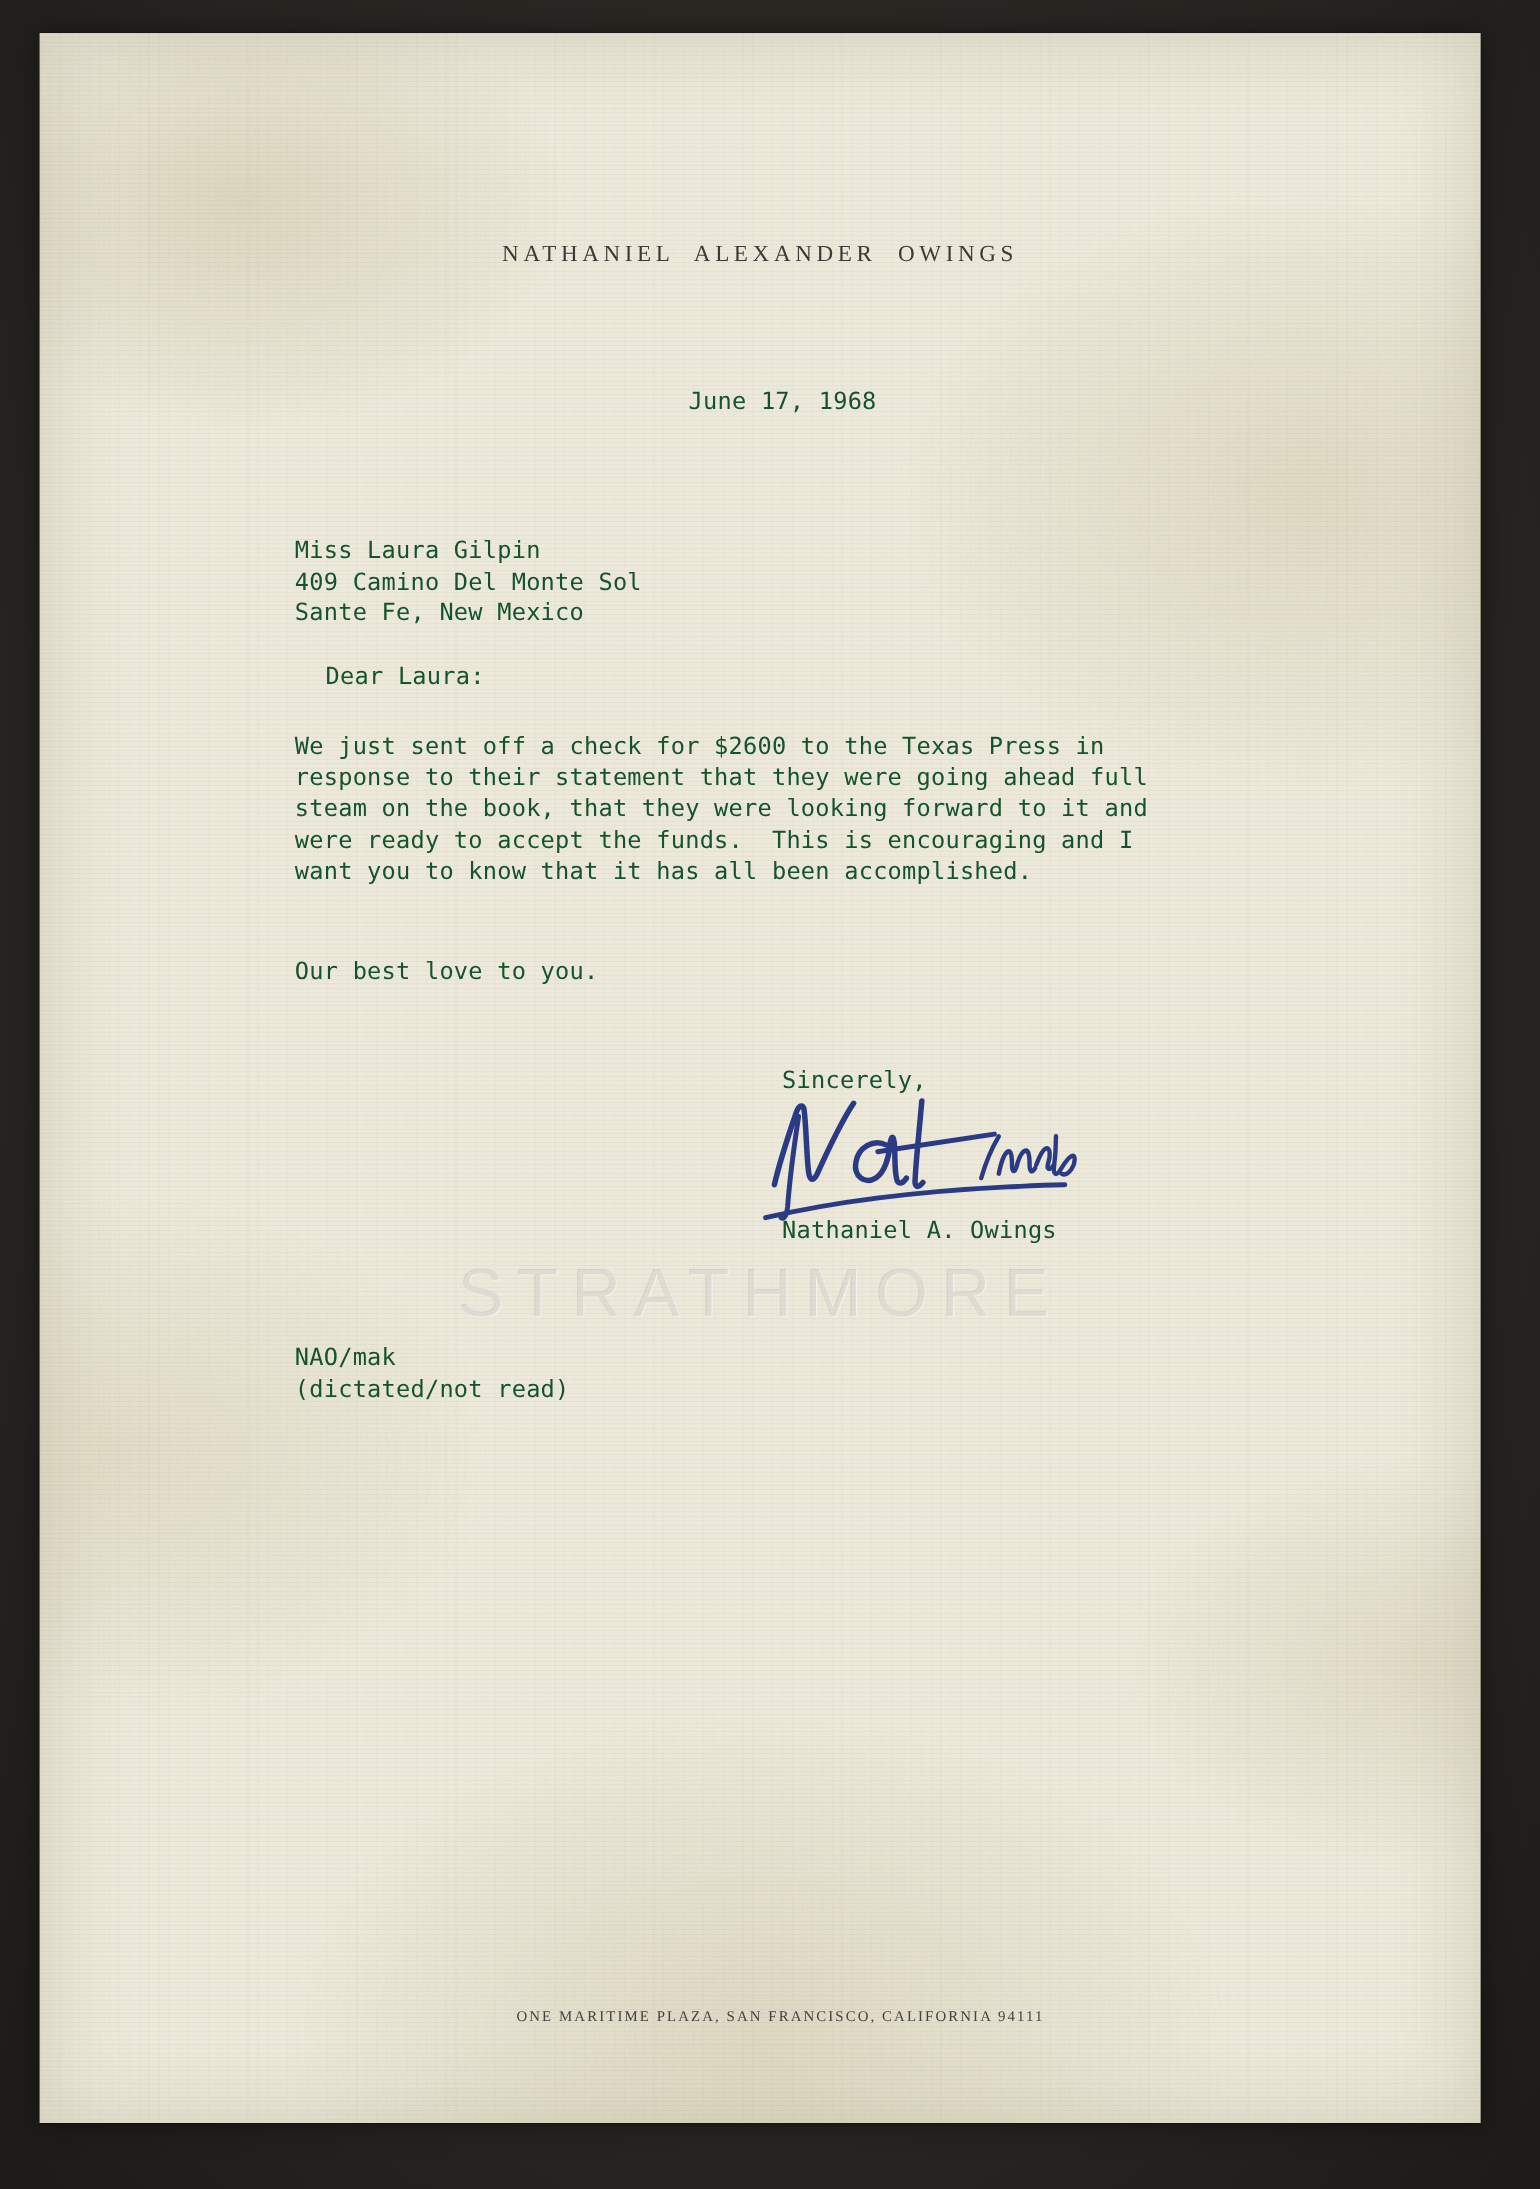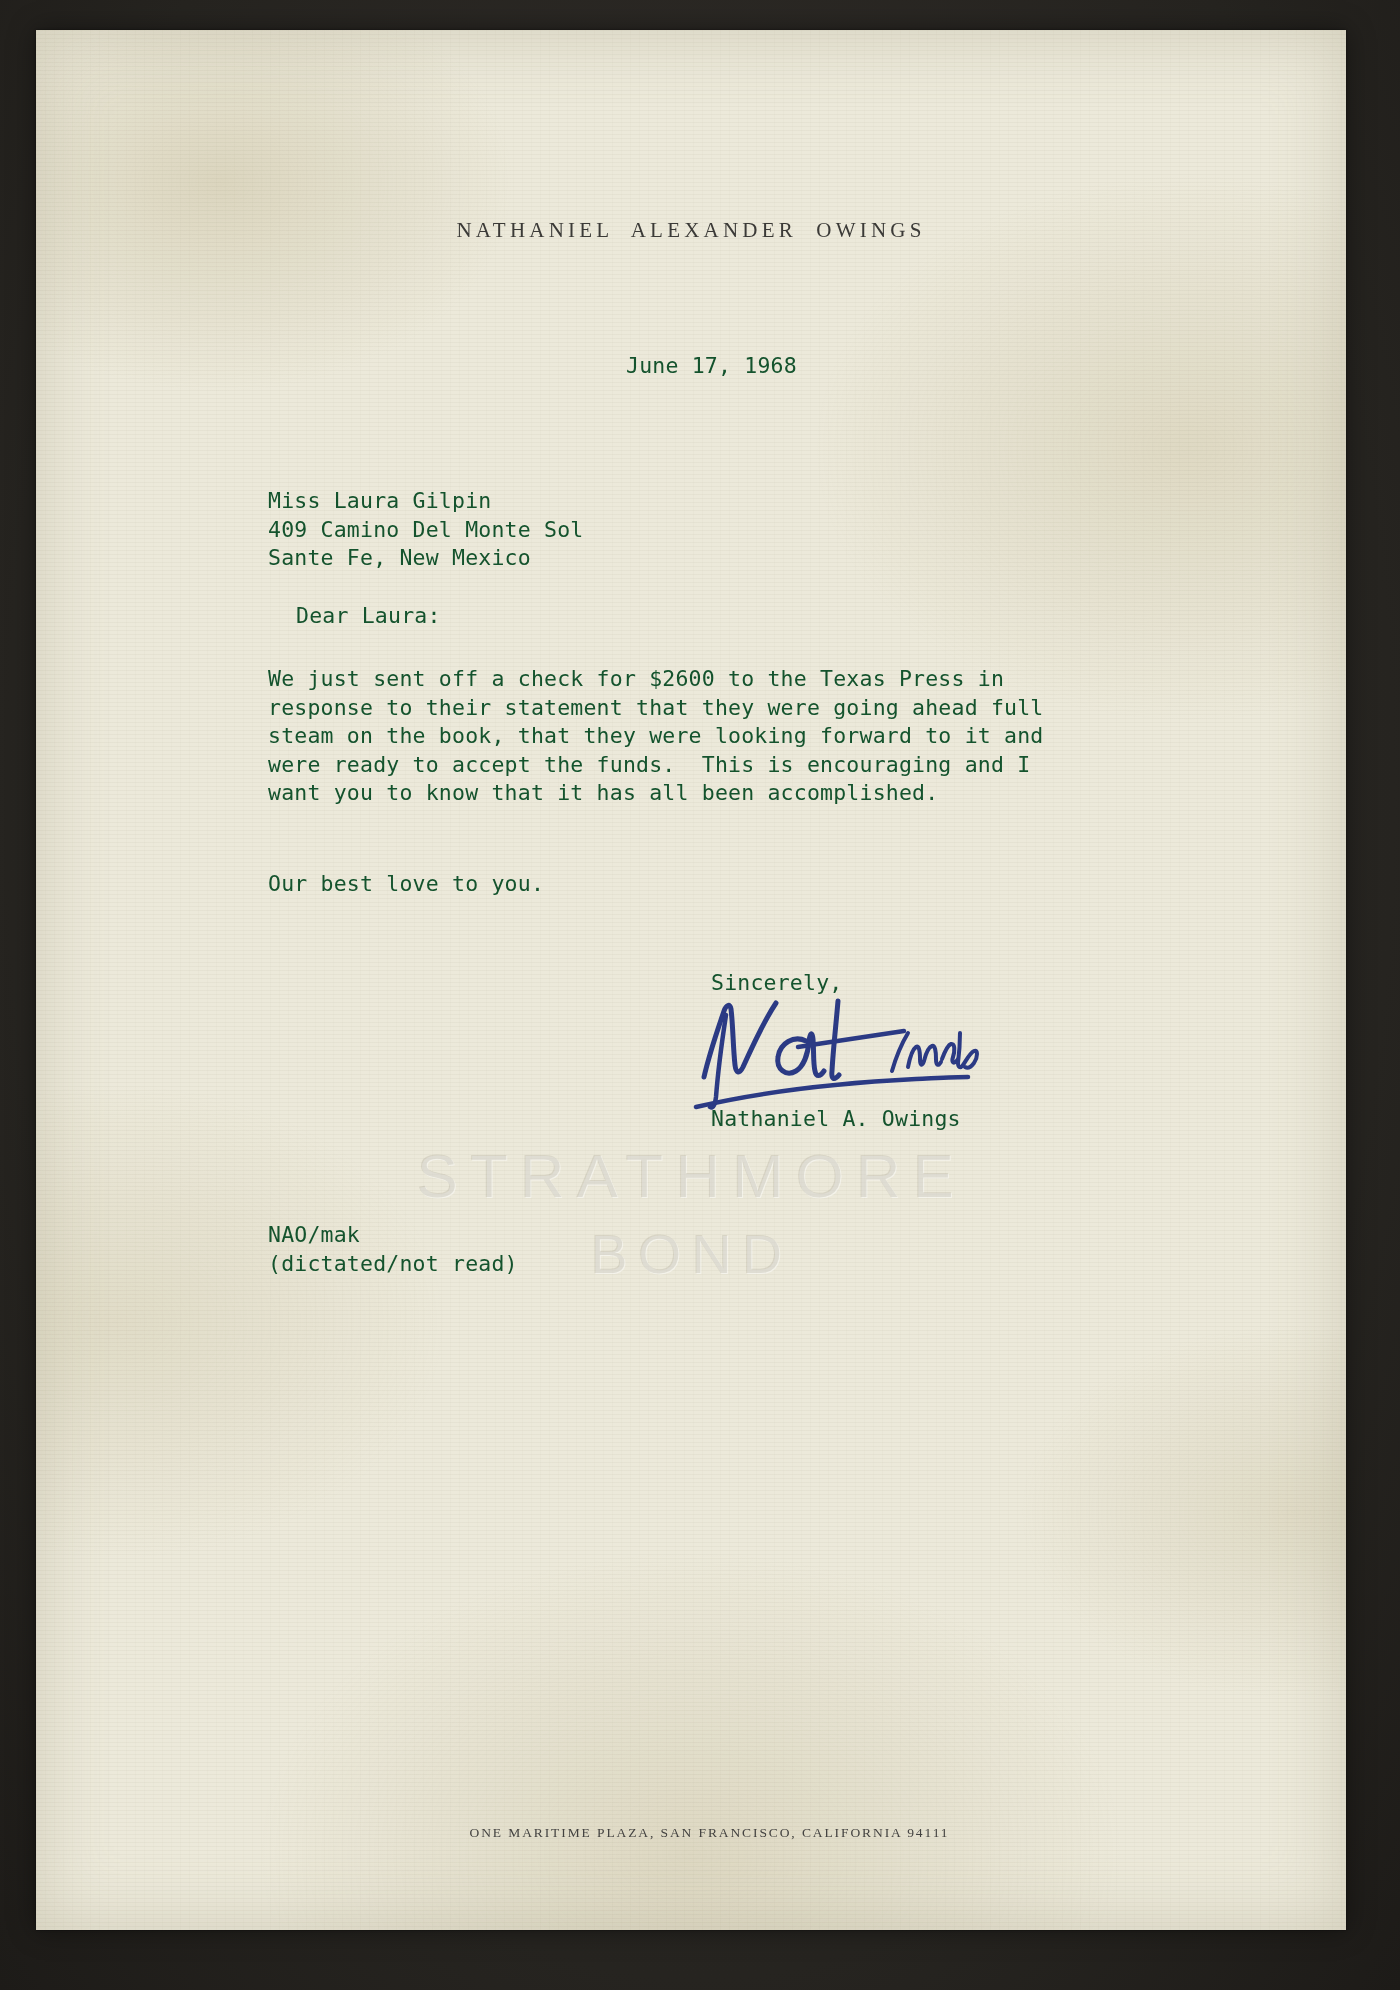--- a/index.html
+++ b/index.html
@@ -213,21 +213,20 @@
 <div id="scan-backdrop"></div>
 
 <div id="paper">
 
   <div id="paper-texture"></div>
   <div id="paper-stains"></div>
   <div id="paper-vignette"></div>
 
   <div id="watermark">
     <span>STRATHMORE</span>
-    <span class="wm-line2">BOND</span>
   </div>
 
   <div id="content">
 
     <div class="letterhead">NATHANIEL  ALEXANDER  OWINGS</div>
 
     <div class="typed date-line">June 17, 1968</div>
 
     <div class="typed address-block"><span>Miss Laura Gilpin</span>
 <span>409 Camino Del Monte Sol</span>

